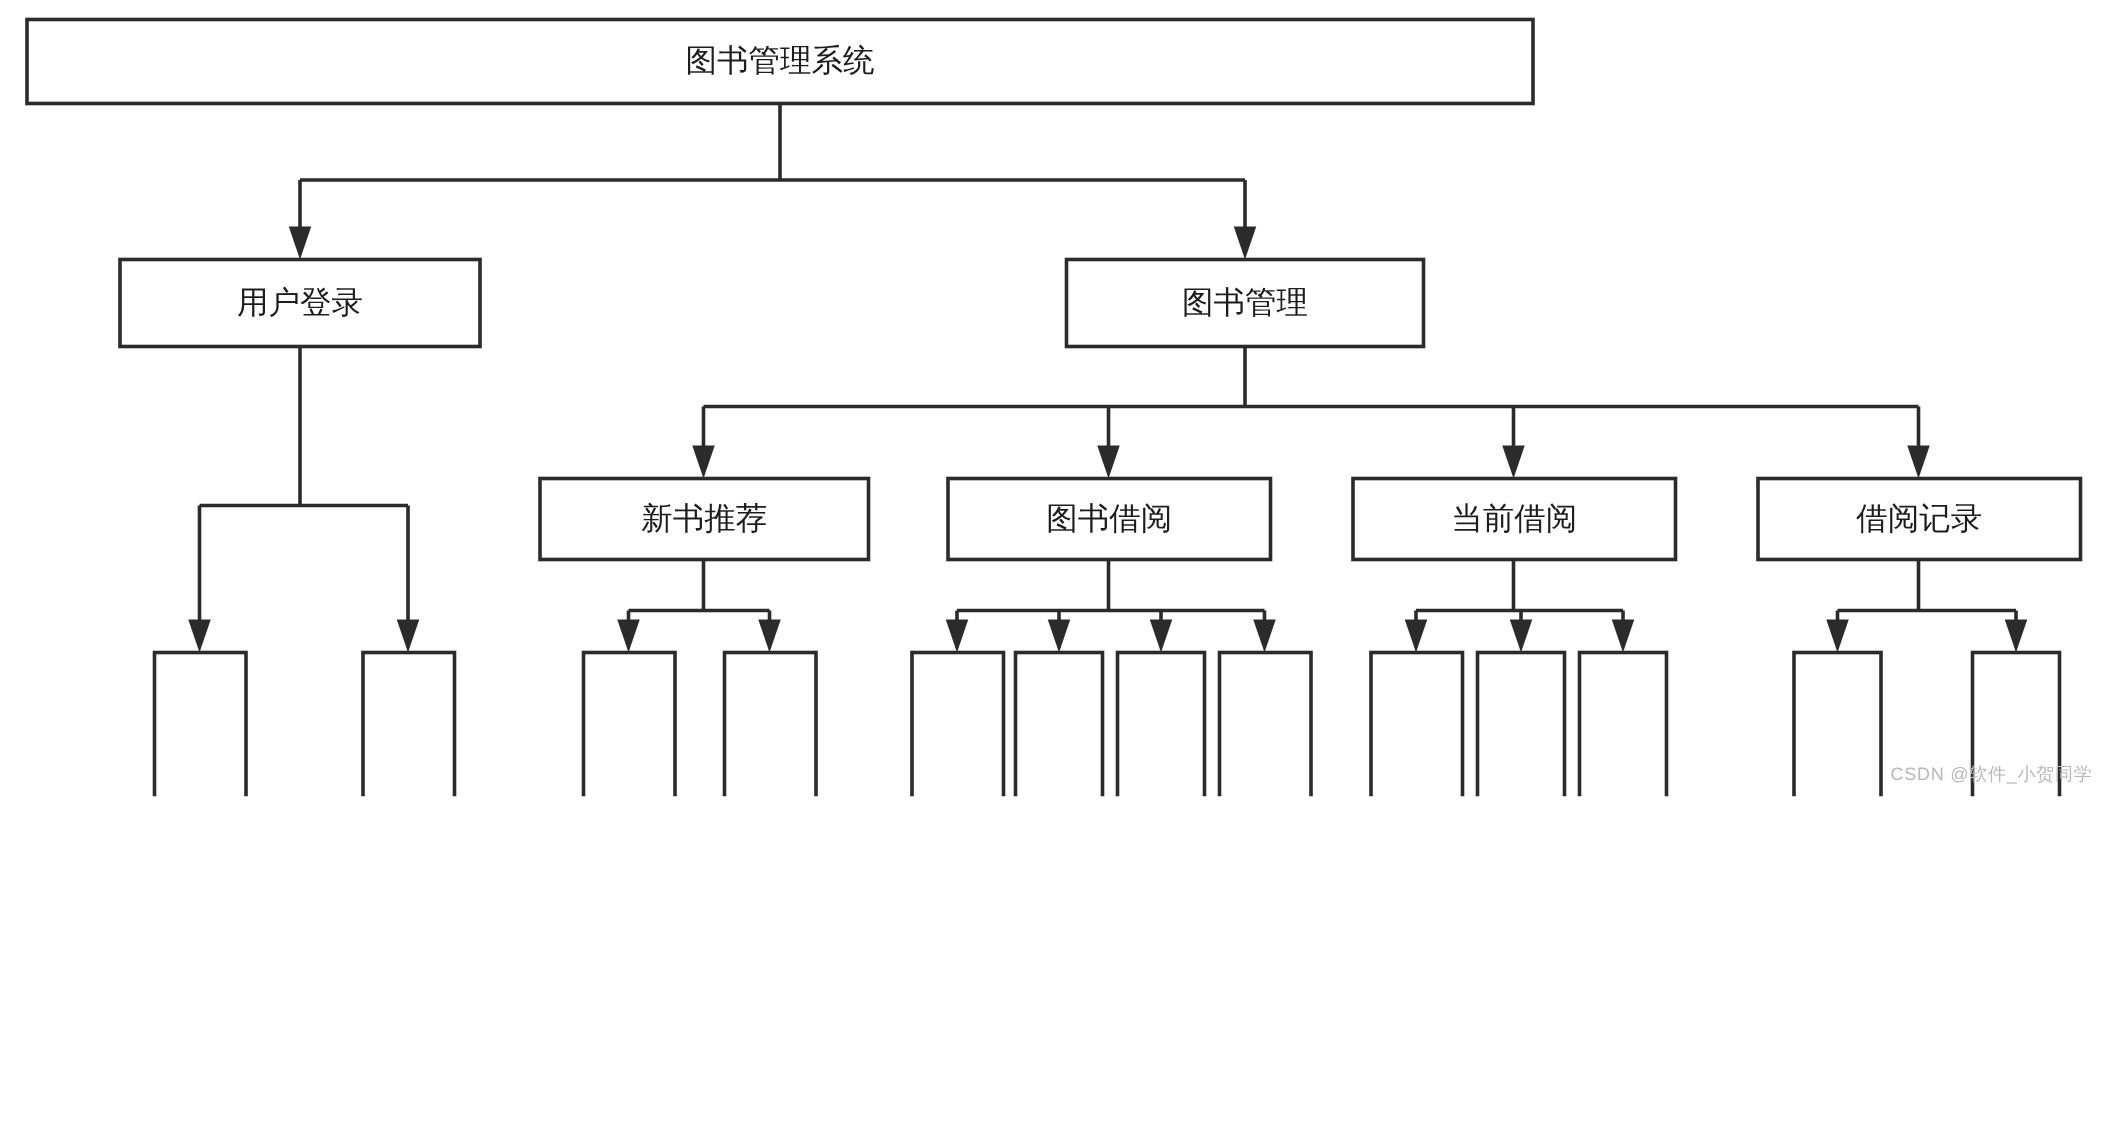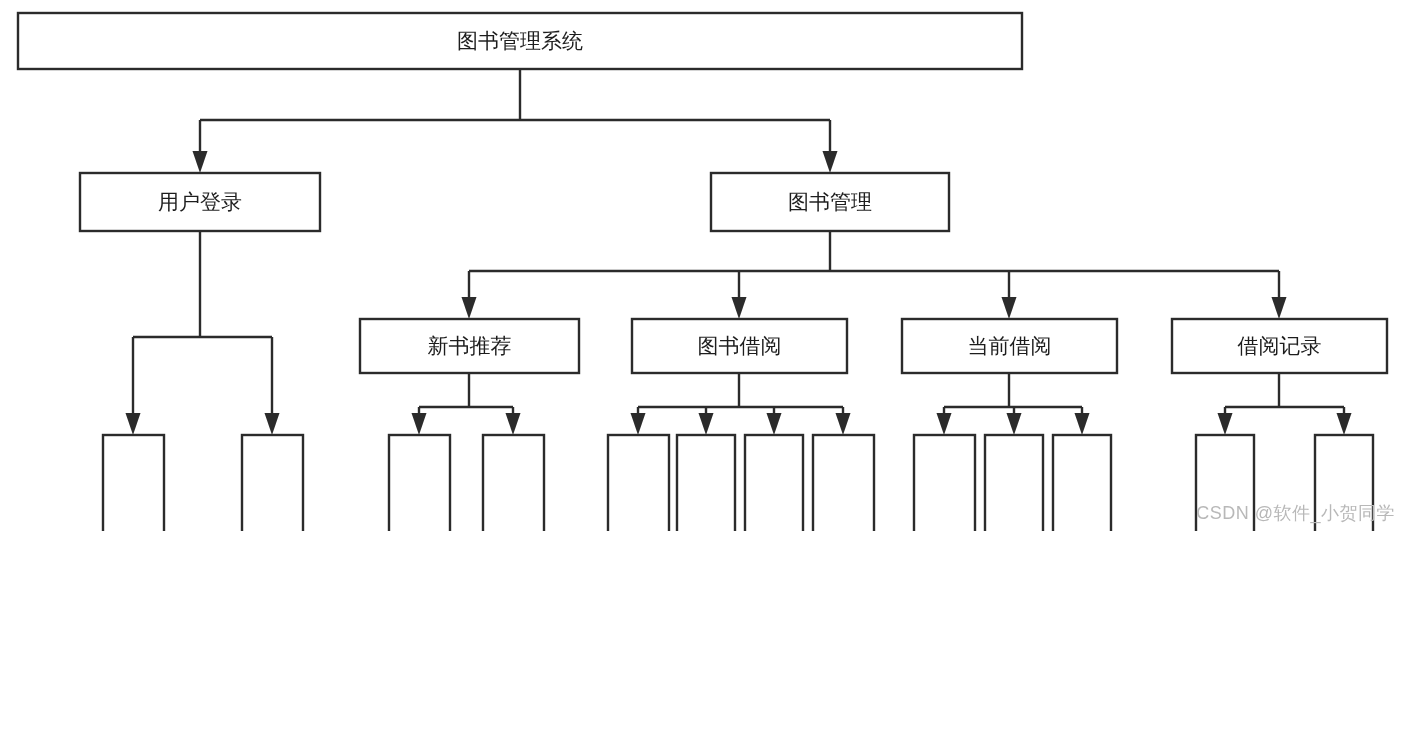--- a/index.html
+++ b/index.html
@@ -72,21 +72,21 @@
   }
   .leaf-text-wrap {
     position: absolute;
     pointer-events: none;
   }
   .watermark {
     position: absolute;
     right: 10px;
     bottom: 6px;
     font-family: "Liberation Sans", "DejaVu Sans", sans-serif;
-    font-size: 18px;
+    font-size: 12px;
     color: #b8b8b8;
     white-space: nowrap;
     letter-spacing: 0.5px;
   }
 </style>
 </head>
 <body>
 
 <div id="diagram-root">
   <svg class="flow" viewBox="0 0 1405 747">

